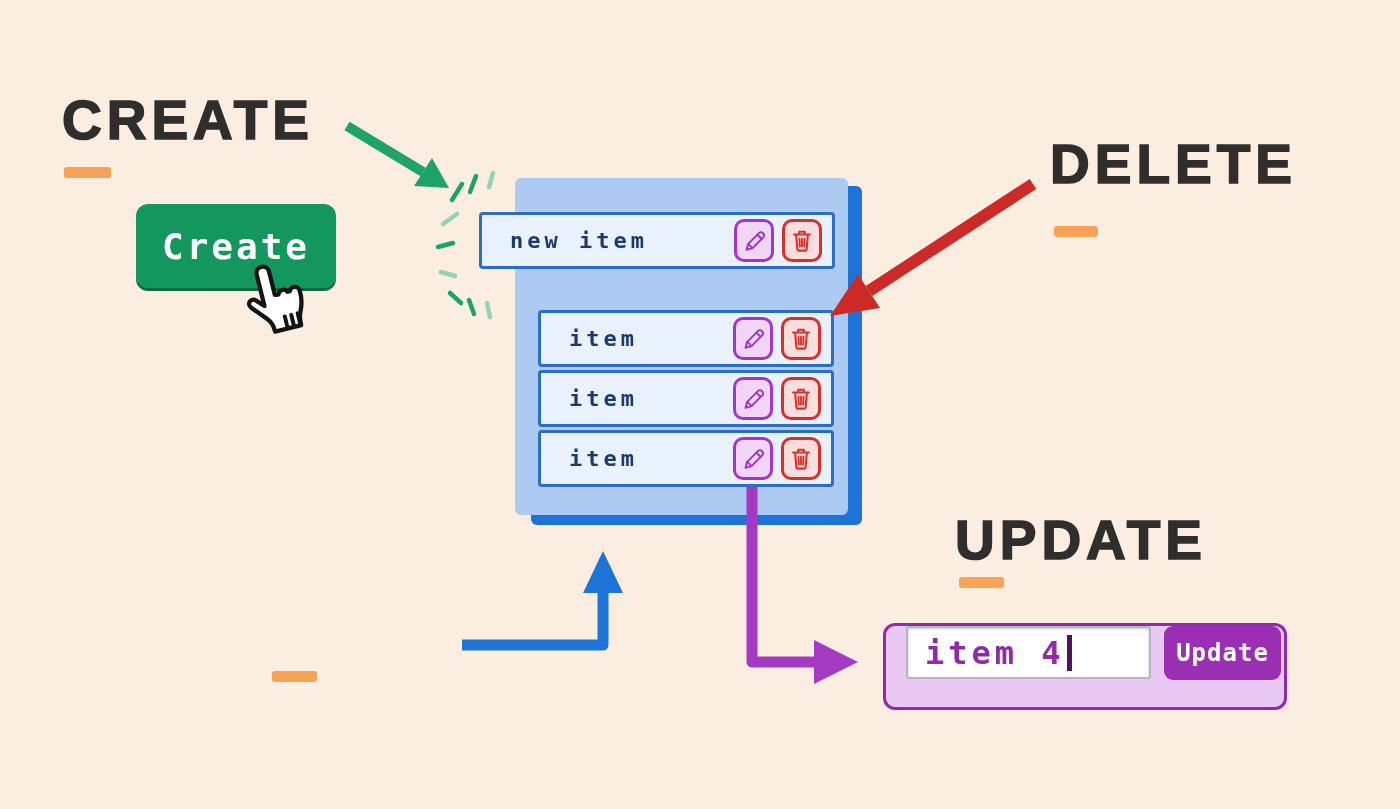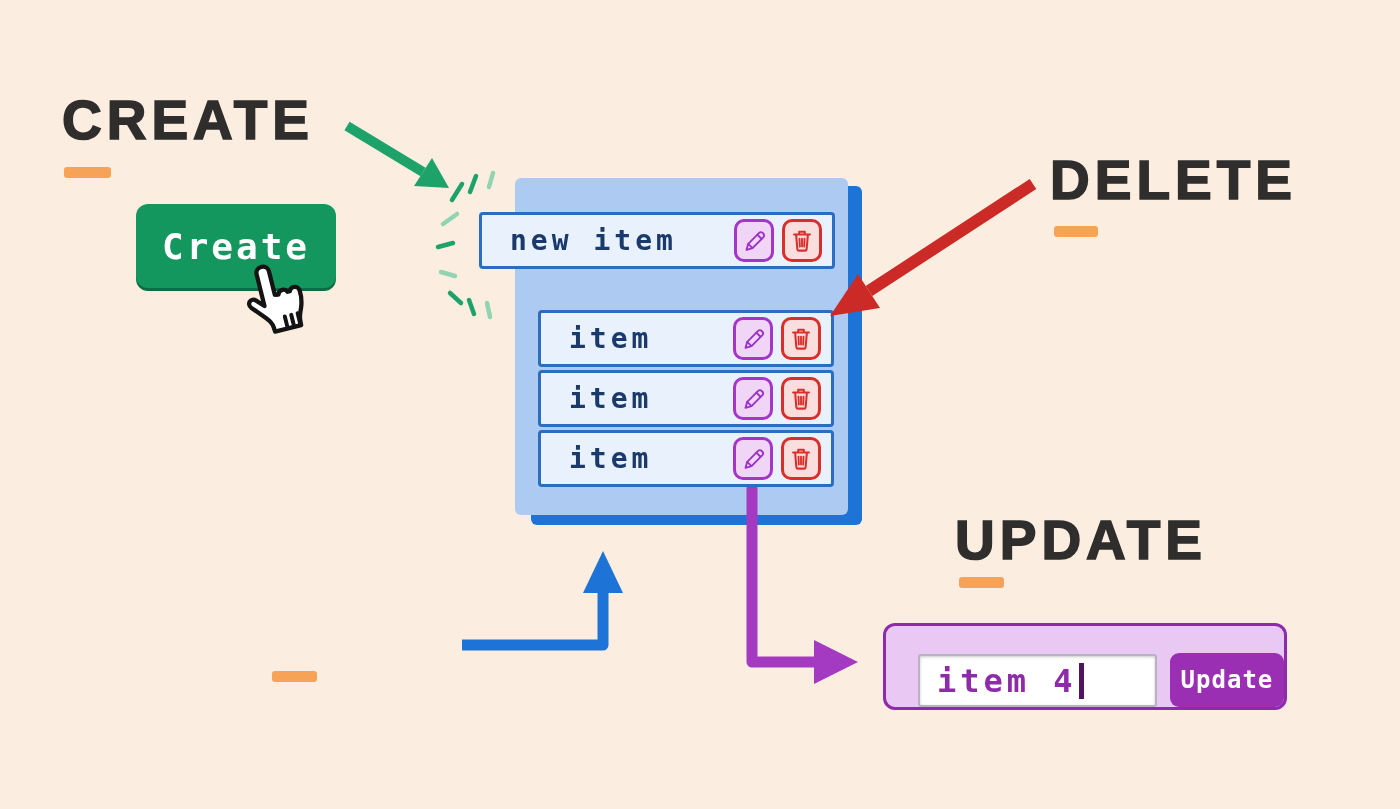--- a/index.html
+++ b/index.html
@@ -14,21 +14,21 @@
   .heading{
     position:absolute;
     font-size:55px;
     font-weight:bold;
     letter-spacing:5px;
     color:#2f2e2d;
     -webkit-text-stroke:1.6px #2f2e2d;
     white-space:nowrap;
   }
   .h-create{left:62px;top:88px;}
-  .h-delete{left:1050px;top:148px;}
+  .h-delete{left:1050px;top:132px;}
   .h-read{left:270px;top:600px;}
   .h-update{left:955px;top:508px;}
   .underline{
     position:absolute;height:11px;border-radius:3px;background:#f6a257;
   }
   .u-create{left:64px;top:167px;width:47px;}
   .u-delete{left:1054px;top:226px;width:44px;}
   .u-read{left:272px;top:671px;width:45px;}
   .u-update{left:959px;top:577px;width:45px;}
 
@@ -66,38 +66,38 @@
     display:flex;align-items:center;box-sizing:border-box;
     z-index:4;
   }
   .row-new{left:479px;top:212px;width:356px;}
   .row-1{left:538px;top:310px;width:296px;}
   .row-2{left:538px;top:370px;width:296px;}
   .row-3{left:538px;top:430px;width:296px;}
   .row-label{
     margin-left:28px;
     font-family:"DejaVu Sans Mono", monospace;
-    font-weight:bold;font-size:28px;letter-spacing:4px;
+    font-weight:bold;font-size:22px;letter-spacing:4px;
     color:#1a3a6c;white-space:nowrap;
   }
   .row-actions{margin-left:auto;margin-right:10px;display:flex;gap:8px;}
   .icon-btn{
     width:40px;height:43px;border-radius:10px;
     display:flex;align-items:center;justify-content:center;
     padding:0;cursor:pointer;box-sizing:border-box;
   }
   .icon-btn.edit{background:#f0d5f7;border:3px solid #a335c8;}
   .icon-btn.del{background:#fadede;border:3px solid #d92f2b;}
 
   
   .update-box{
     position:absolute;left:883px;top:623px;width:404px;height:87px;
     background:#e9c8f3;border:3px solid #8e2bab;border-radius:12px;
-    display:flex;align-items:flex-end;gap:13px;
-    padding-left:32px;box-sizing:border-box;z-index:5;
+    display:flex;align-items:flex-start;gap:13px;
+    padding-left:20px;box-sizing:border-box;z-index:5;
   }
   .update-input{
     width:245px;height:53px;background:#ffffff;
     border:2px solid #b9b2c2;border-radius:3px;
     box-shadow:inset 0 1px 3px rgba(0,0,0,.22);
     display:flex;align-items:center;padding-left:17px;box-sizing:border-box;
     cursor:text;
   }
   .update-input .value{
     font-family:"DejaVu Sans Mono", monospace;

